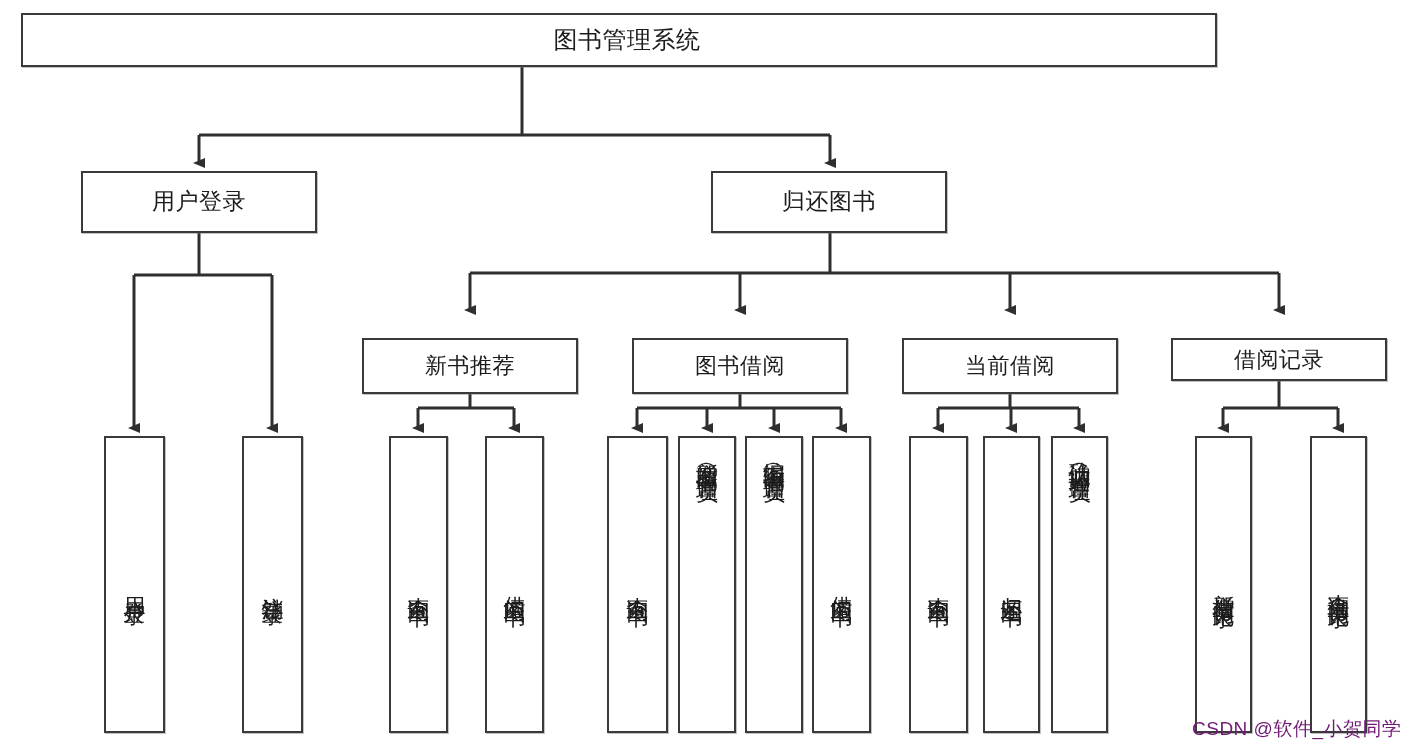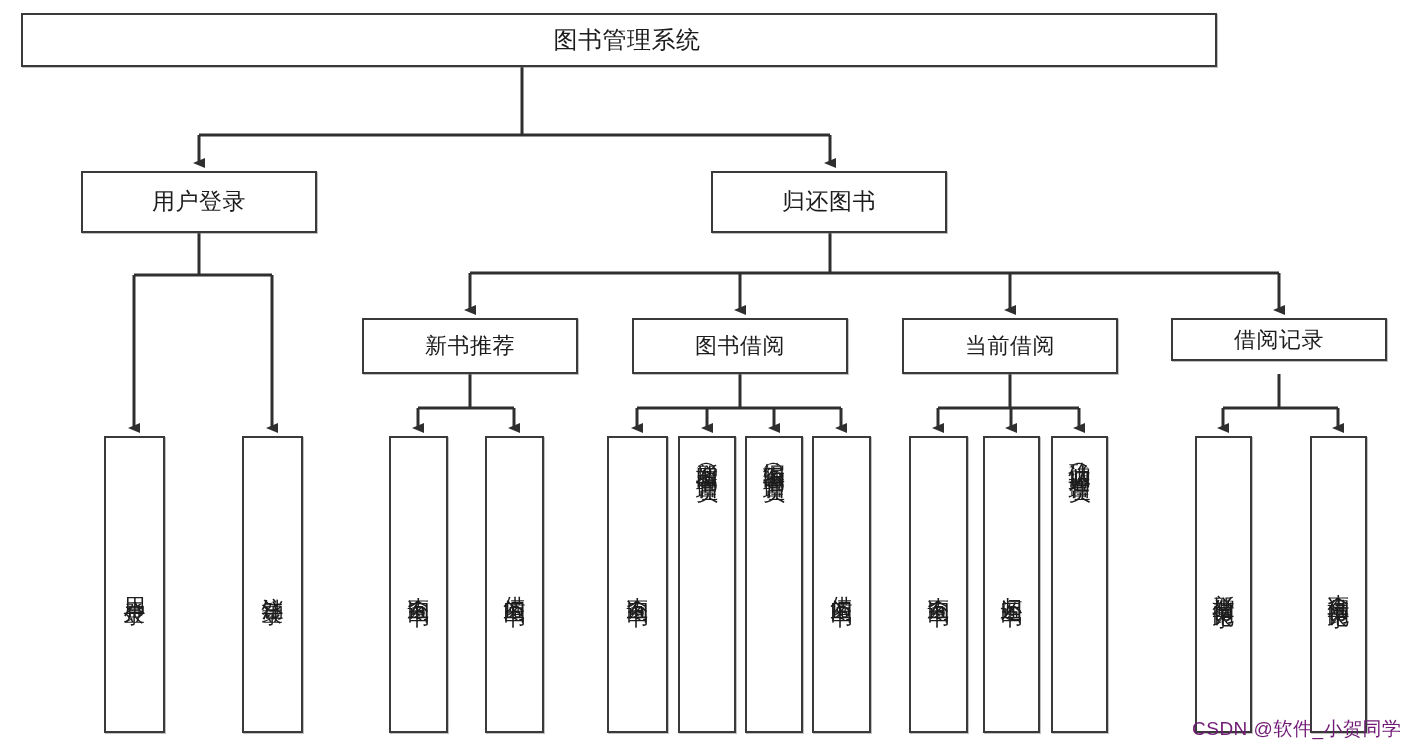--- a/index.html
+++ b/index.html
@@ -43,20 +43,21 @@
     letter-spacing: 0.5px;
   }
   .node.root {
     font-size: 24px;
   }
   .node.level1 {
     font-size: 23px;
   }
   .node.level2 {
     font-size: 22px;
+    margin-top: 20px;
   }
   .node.leaf {
     font-size: 22px;
     align-items: flex-start;
     padding-top: 6px;
   }
   .node.leaf.centered {
     align-items: center;
     padding-top: 0;
   }

